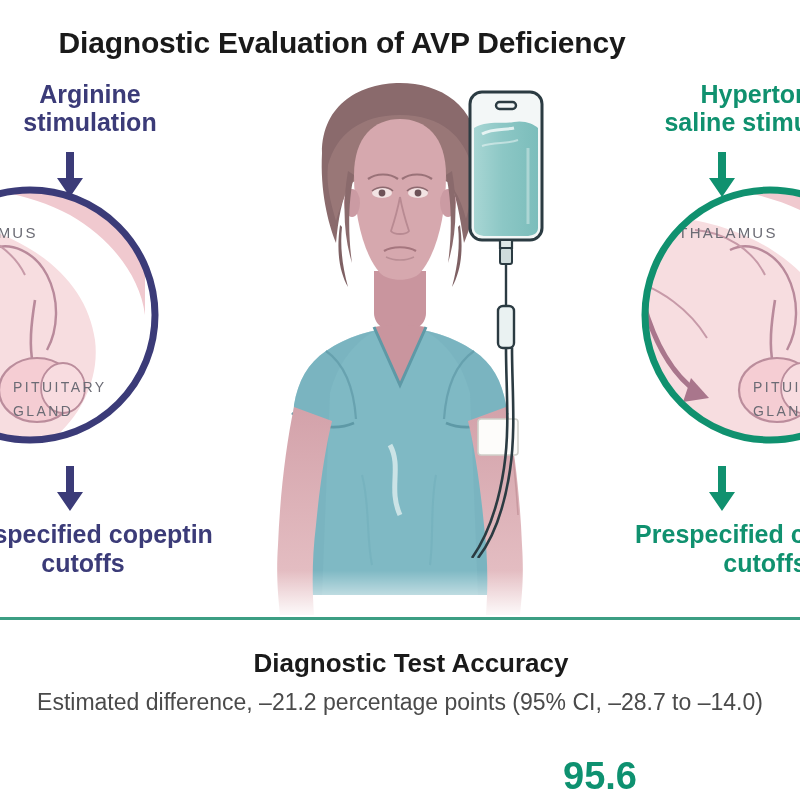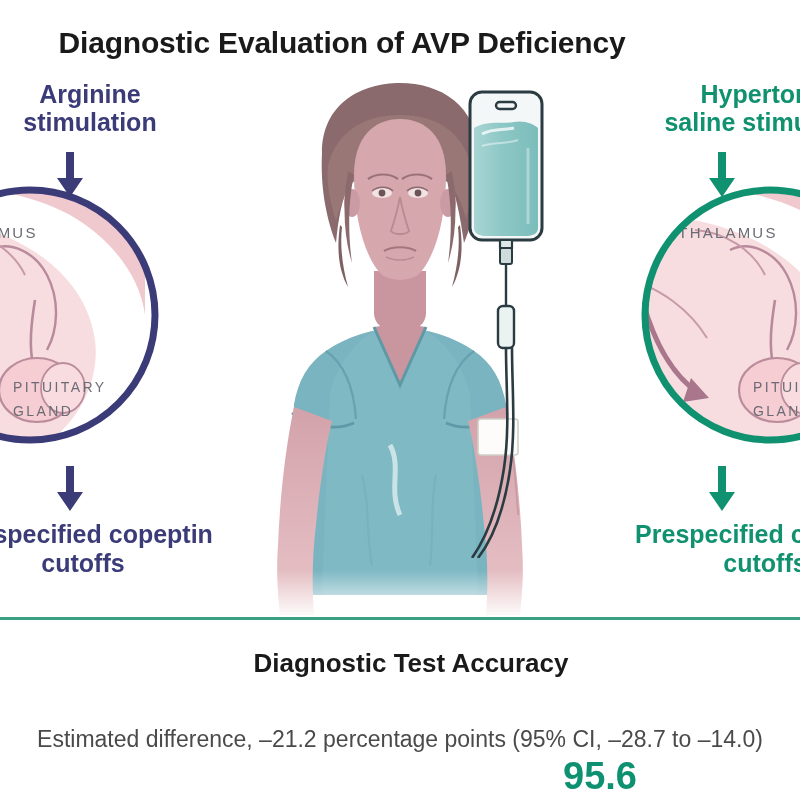--- a/index.html
+++ b/index.html
@@ -53,21 +53,21 @@
 
   
   .divider{
     position:absolute;left:0;top:617px;width:800px;height:3px;background:#3c9e83;
   }
   .bottom-title{
     position:absolute;top:648px;left:0;width:800px;text-align:center;
     font-size:26px;font-weight:bold;color:#1a1a1a;margin-left:11px;
   }
   .bottom-sub{
-    position:absolute;top:726px;left:0;width:800px;text-align:center;
+    position:absolute;top:689px;left:0;width:800px;text-align:center;
     font-size:23px;color:#4a4a4a;white-space:nowrap;
   }
   .big-num{
     position:absolute;top:755px;left:500px;width:200px;text-align:center;
     font-size:38px;font-weight:bold;color:#0e9170;
   }
 </style>
 </head>
 <body>
 

